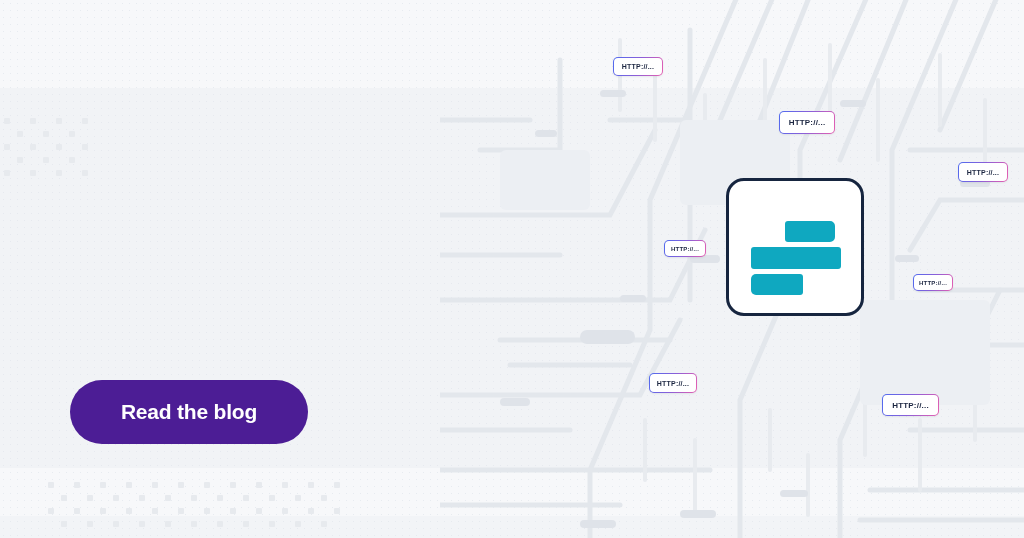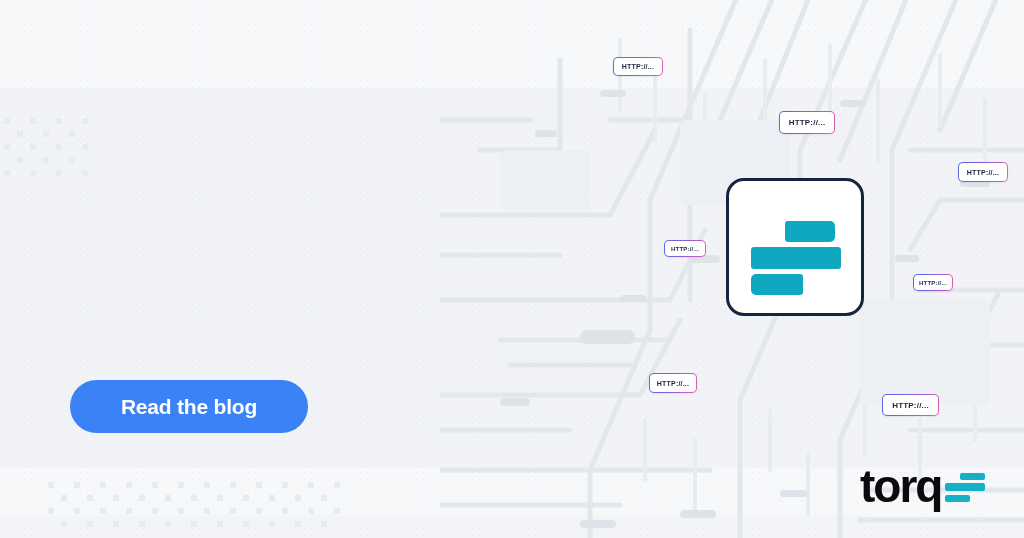--- a/index.html
+++ b/index.html
@@ -72,22 +72,22 @@
   .headline .l2{display:block;position:relative;}
   .headline .ul{position:relative;display:inline-block;}
   .headline .ul::after{
     content:"";position:absolute;left:-2px;right:-2px;bottom:-4px;height:9px;
     background:#35c3d3;
   }
   .headline .rest{display:inline-block;}
 
   
   .cta{
-    position:absolute;left:70px;top:380px;width:238px;height:53px;
-    background:#3b82f6;border:none;border-radius:34px;
+    position:absolute;left:70px;top:380px;width:238px;height:64px;
+    background:#4c1d95;border:none;border-radius:34px;
     color:#ffffff;font-size:21px;font-weight:bold;font-family:"Liberation Sans", sans-serif;
     cursor:pointer;letter-spacing:-.2px;
   }
 
   
   .brand{position:absolute;left:860px;top:463px;display:flex;align-items:center;}
   .brand .word{
     font-size:46px;font-weight:bold;color:#0b0b0d;letter-spacing:-2px;line-height:46px;
   }
   .brand .mark{position:relative;width:40px;height:40px;margin-left:4px;}
@@ -264,22 +264,14 @@
       <div class="http-badge" style="left: 958px; top: 162px; width: 50px; height: 20px; font-size: 7px;">HTTP://...</div>
       <div class="http-badge" style="left: 664px; top: 240px; width: 42px; height: 17px; font-size: 6px;">HTTP://...</div>
       <div class="http-badge" style="left: 913px; top: 274px; width: 40px; height: 17px; font-size: 6px;">HTTP://...</div>
       <div class="http-badge" style="left: 649px; top: 373px; width: 48px; height: 20px; font-size: 7px;">HTTP://...</div>
       <div class="http-badge" style="left: 882px; top: 394px; width: 57px; height: 22px; font-size: 8px;">HTTP://...</div>
     </div>
 
 
   <button class="cta">Read the blog</button>
 
-  <div class="brand">
-    <span class="word">torq</span>
-    <span class="mark">
-      <i class="m1"></i>
-      <i class="m2"></i>
-      <i class="m3"></i>
-    </span>
-  </div>
 
 </div>
 
 </body></html>

